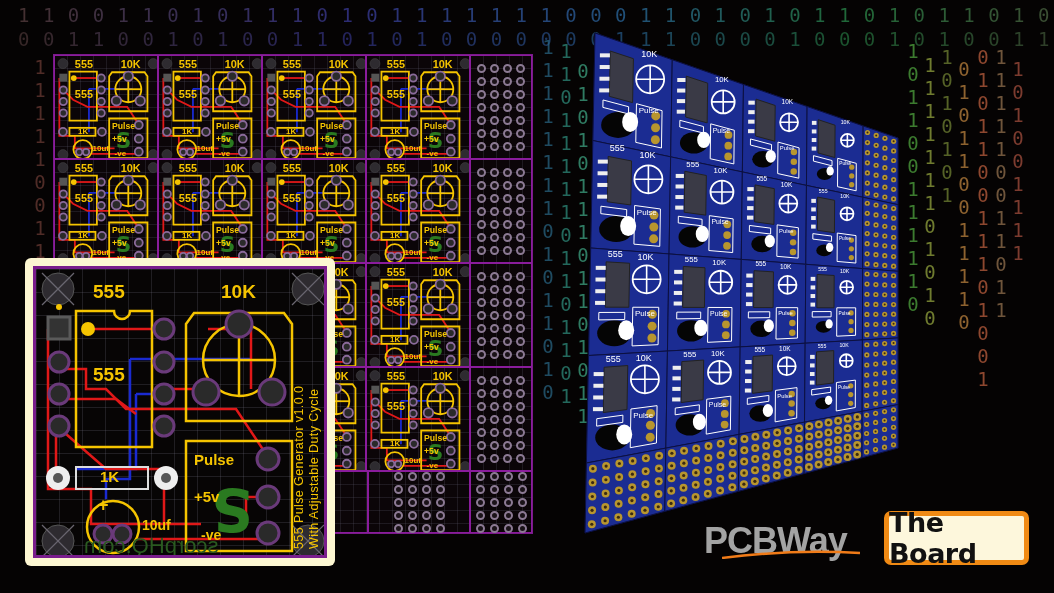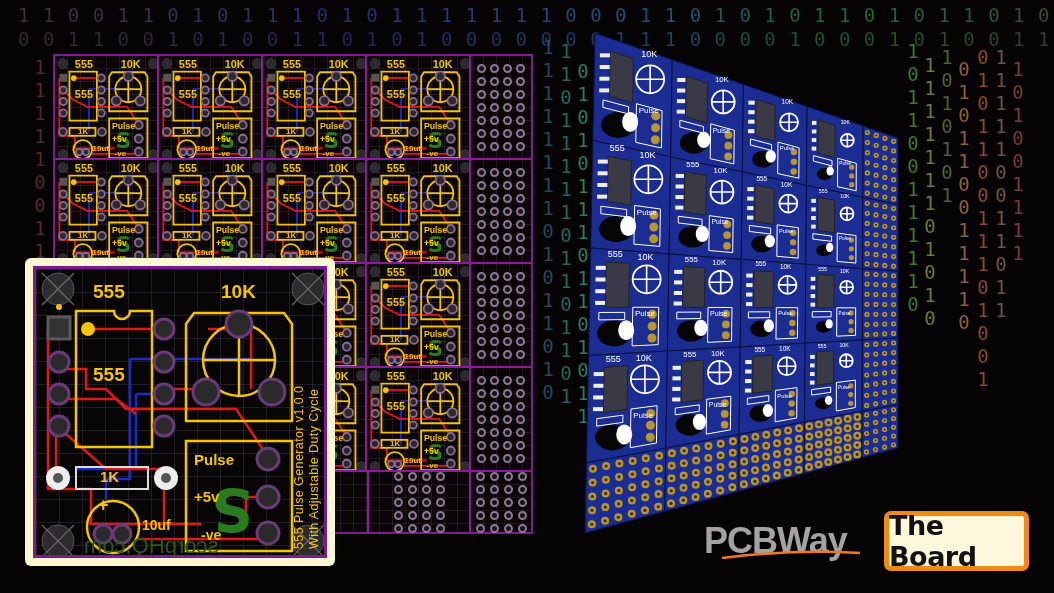--- a/index.html
+++ b/index.html
@@ -13,21 +13,21 @@
   .board{position:absolute;width:104px;height:104px;border:1px solid #8a1c9c;box-sizing:border-box;overflow:hidden;}
   .perf{position:absolute;border:1px solid #8a1c9c;box-sizing:border-box;display:grid;justify-content:center;align-content:center;gap:4px;}
   .perf span{width:9px;height:9px;border-radius:50%;border:2px solid #8c7a94;box-sizing:border-box;background:#1a1218;display:block;}
   .detail{position:absolute;left:25px;top:258px;width:310px;height:308px;background:#fdf7d2;border-radius:6px;}
   .detail-inner{position:absolute;left:8px;top:8px;width:294px;height:292px;background:#070505;border:3px solid #7a1d8c;box-sizing:border-box;
     background-image:linear-gradient(rgba(130,130,150,.2) 1px,transparent 1px),linear-gradient(90deg,rgba(130,130,150,.2) 1px,transparent 1px);
     background-size:23px 23px;overflow:hidden;}
   .pcb3d{position:absolute;left:580px;top:28px;width:330px;height:510px;}
   .logo-pcbway{position:absolute;left:704px;top:520px;font-family:"Liberation Sans",sans-serif;font-weight:bold;font-size:36px;letter-spacing:-1px;color:#a3a3a3;}
   .logo-swoosh{position:absolute;left:722px;top:549px;width:140px;height:10px;}
-  .theboard{position:absolute;left:884px;top:511px;width:145px;height:60px;box-sizing:border-box;border:5px solid #f08a14;border-radius:7px;background:#fdf7dc;
+  .theboard{position:absolute;left:884px;top:511px;width:145px;height:54px;box-sizing:border-box;border:5px solid #f08a14;border-radius:7px;background:#fdf7dc;
     display:flex;align-items:center;justify-content:center;font-family:"DejaVu Sans",sans-serif;font-weight:bold;font-size:27px;color:#111;letter-spacing:-0.5px;}
 </style>
 </head>
 <body>
 
 <div class="bg"></div>
 
 <div class="binary-layer">
   <div id="binTop1" style="position:absolute;left:18px;top:4px;font-family:'DejaVu Sans Mono',monospace;font-size:19px;letter-spacing:1px;white-space:pre;background:linear-gradient(90deg,#5a4040,#3a3a9a 30%,#2a6aa0 55%,#2a8a4a 75%,#5a5a40);-webkit-background-clip:text;background-clip:text;color:transparent;opacity:.75;">1 1 0 0 1 1 0 1 0 1 1 1 0 1 0 1 1 1 1 1 1 1 0 0 0 1 1 0 1 0 1 0 1 1 0 1 0 1 1 0 1 0 1 1 1</div>
   <div id="binTop2" style="position:absolute;left:18px;top:28px;font-family:'DejaVu Sans Mono',monospace;font-size:19px;letter-spacing:1px;white-space:pre;background:linear-gradient(90deg,#5a4040,#3a3a9a 30%,#2a6aa0 55%,#2a8a4a 75%,#5a5a40);-webkit-background-clip:text;background-clip:text;color:transparent;opacity:.6;">0 0 1 1 0 0 1 0 1 0 0 1 1 0 1 0 1 0 0 0 0 0 0 0 1 1 1 0 0 0 0 1 0 0 0 1 0 1 0 0 1 1 1 0 0</div>

